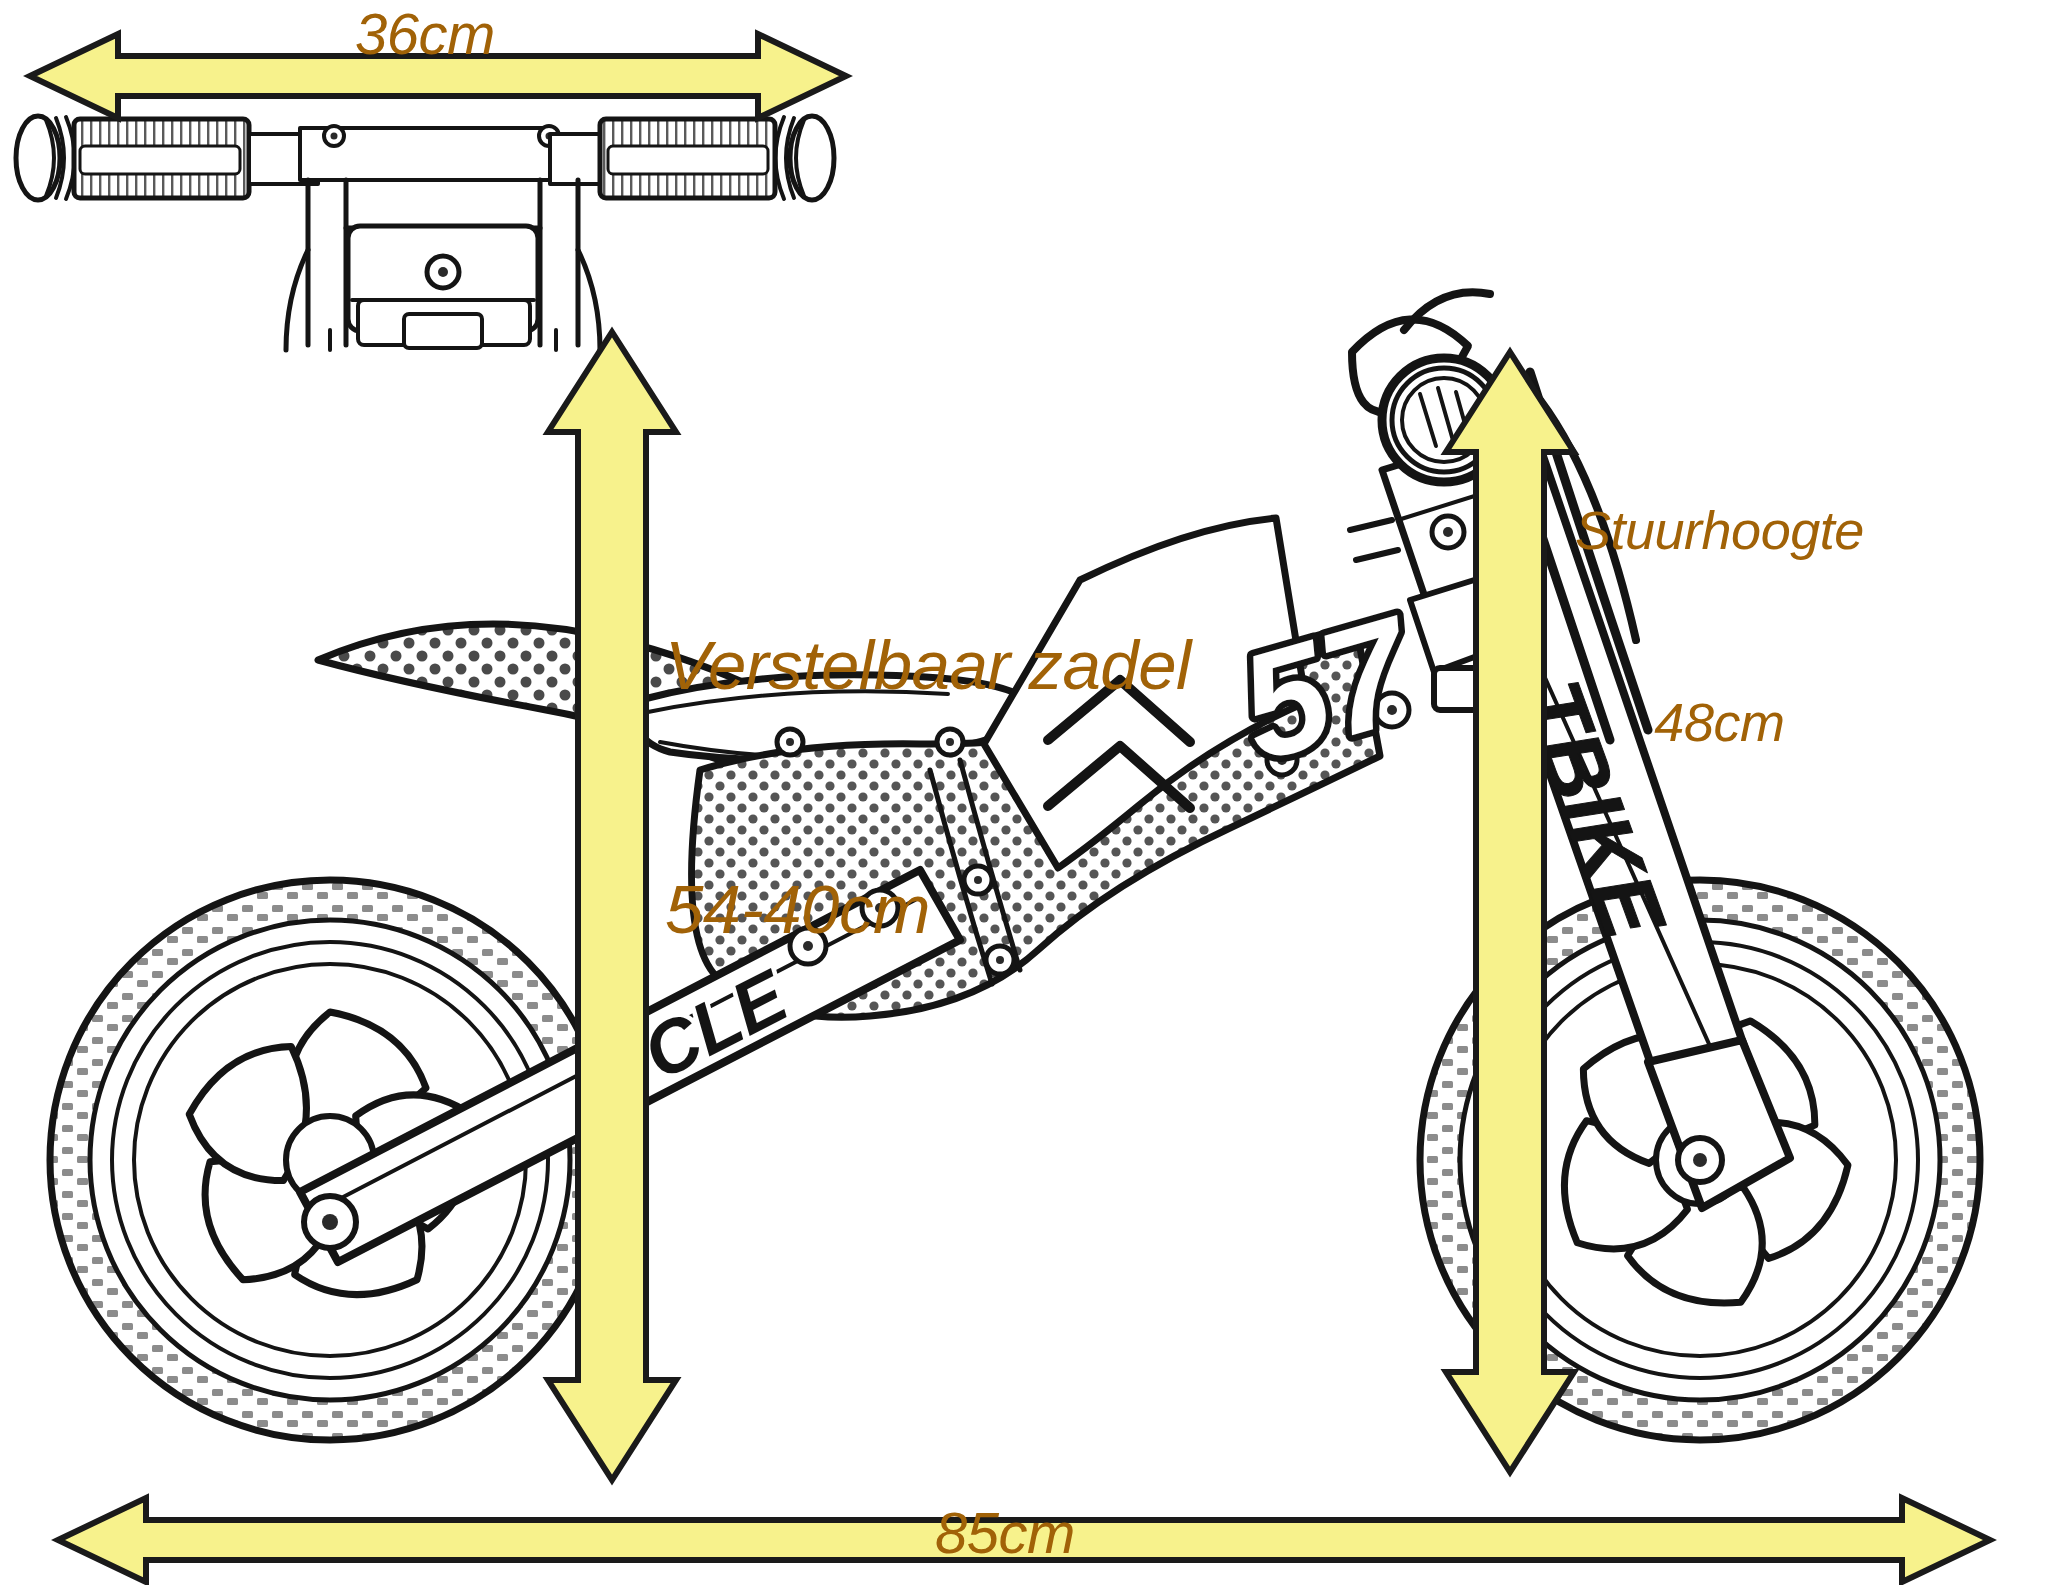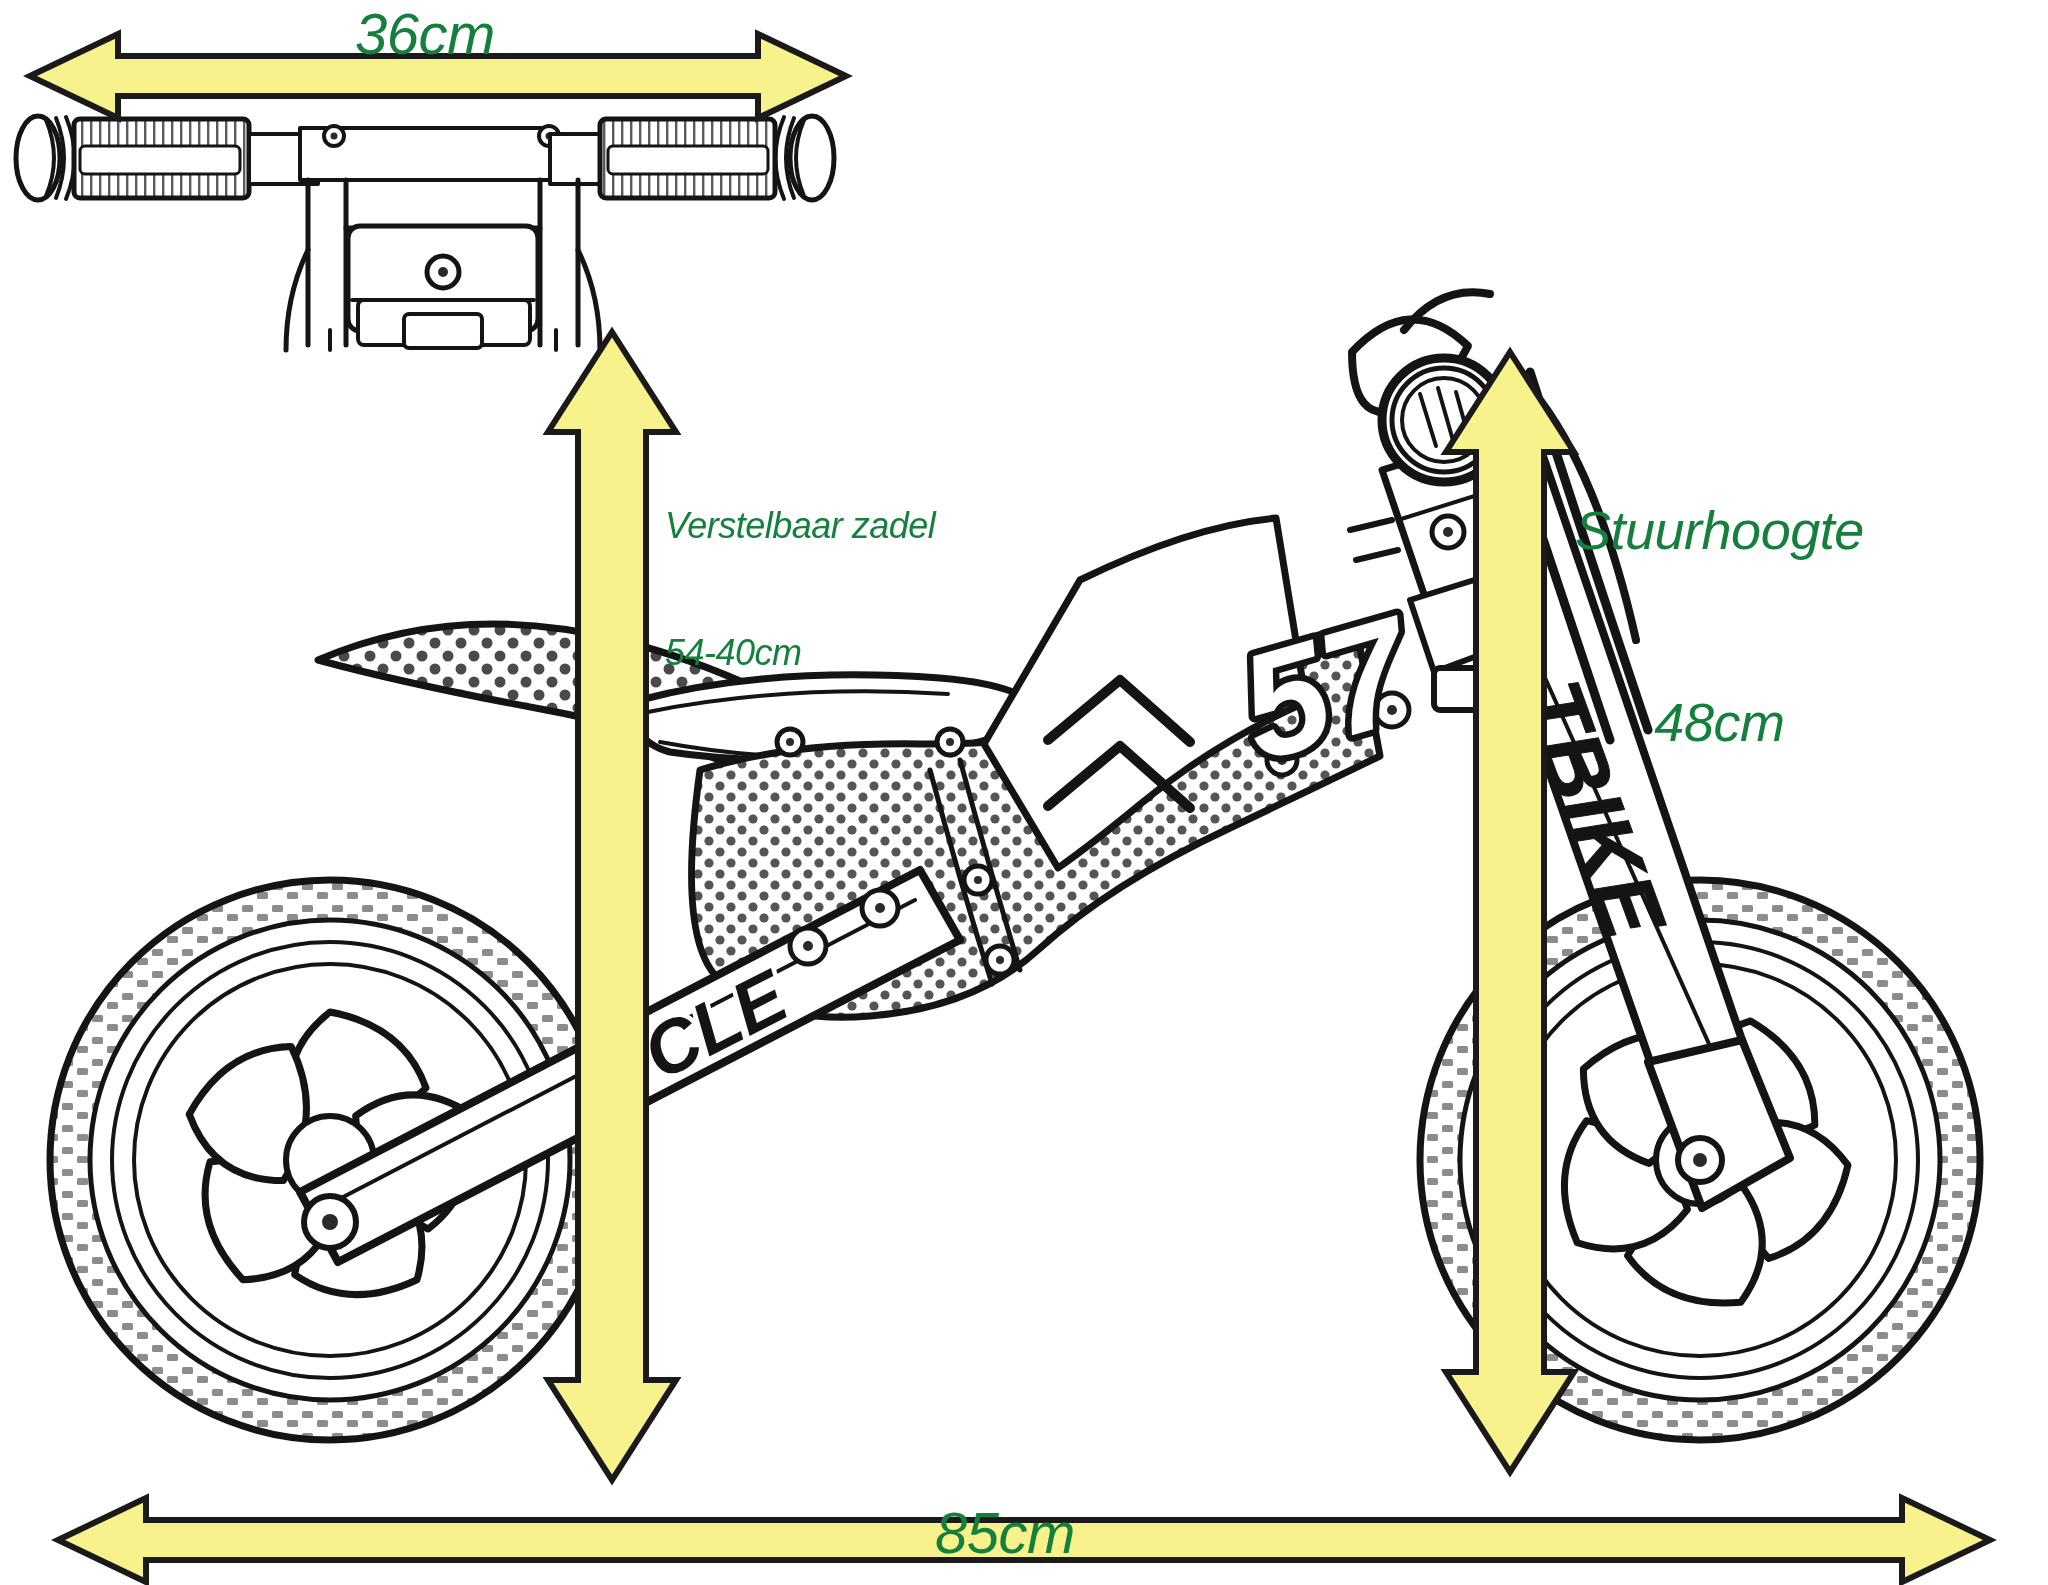--- a/index.html
+++ b/index.html
@@ -22,39 +22,39 @@
     position: absolute;
     top: 0;
     left: 0;
     width: 2048px;
     height: 1585px;
   }
   .dim-label {
     position: absolute;
     font-family: "Liberation Sans", sans-serif;
     font-style: italic;
-    color: #15803d;
+    color: #a16207;
     white-space: pre;
     line-height: 1.18;
     letter-spacing: -0.5px;
   }
   #label-36cm {
     left: 355px;
     top: 0px;
     font-size: 58px;
   }
   #label-85cm {
     left: 935px;
     top: 1499px;
     font-size: 58px;
   }
   #label-saddle {
     left: 665px;
-    top: 420px;
-    font-size: 36px;
+    top: 462px;
+    font-size: 69px;
   }
   #label-bar {
     left: 1575px;
     top: 372px;
     font-size: 54px;
     text-align: center;
   }
   .dim-label span { display: block; }
 </style>
 </head>

